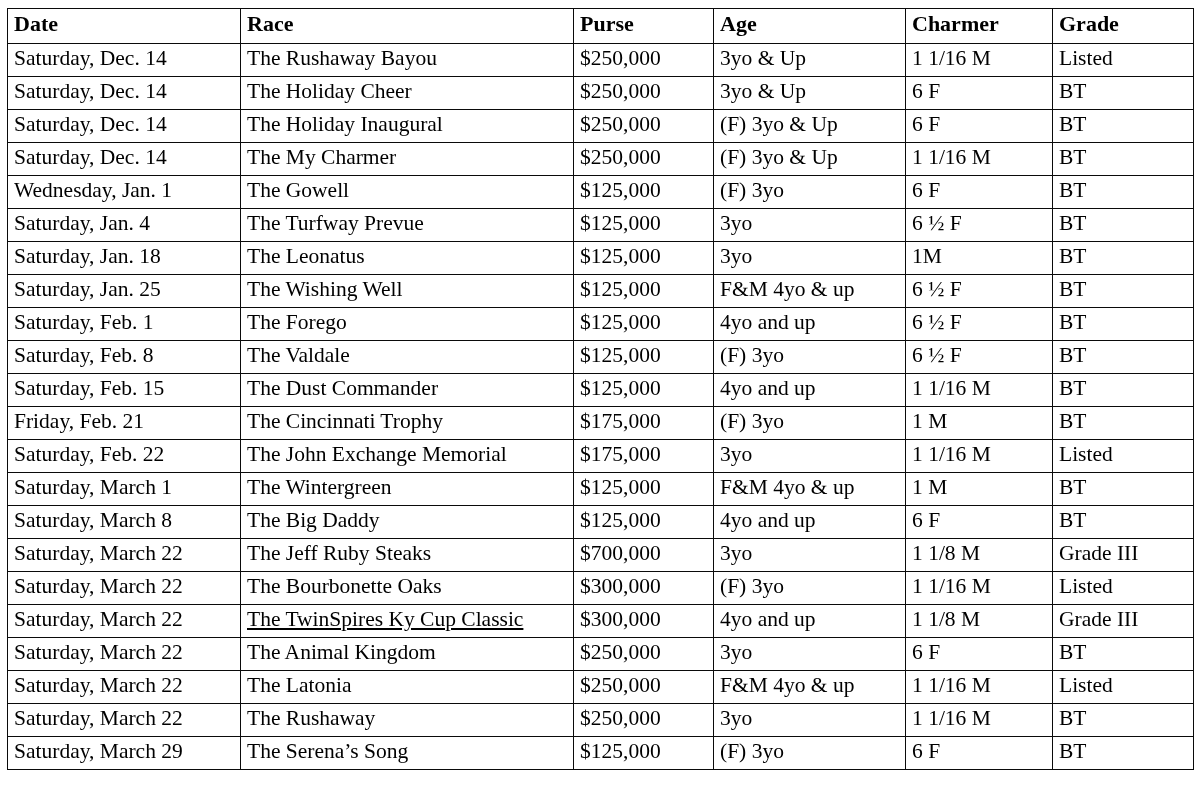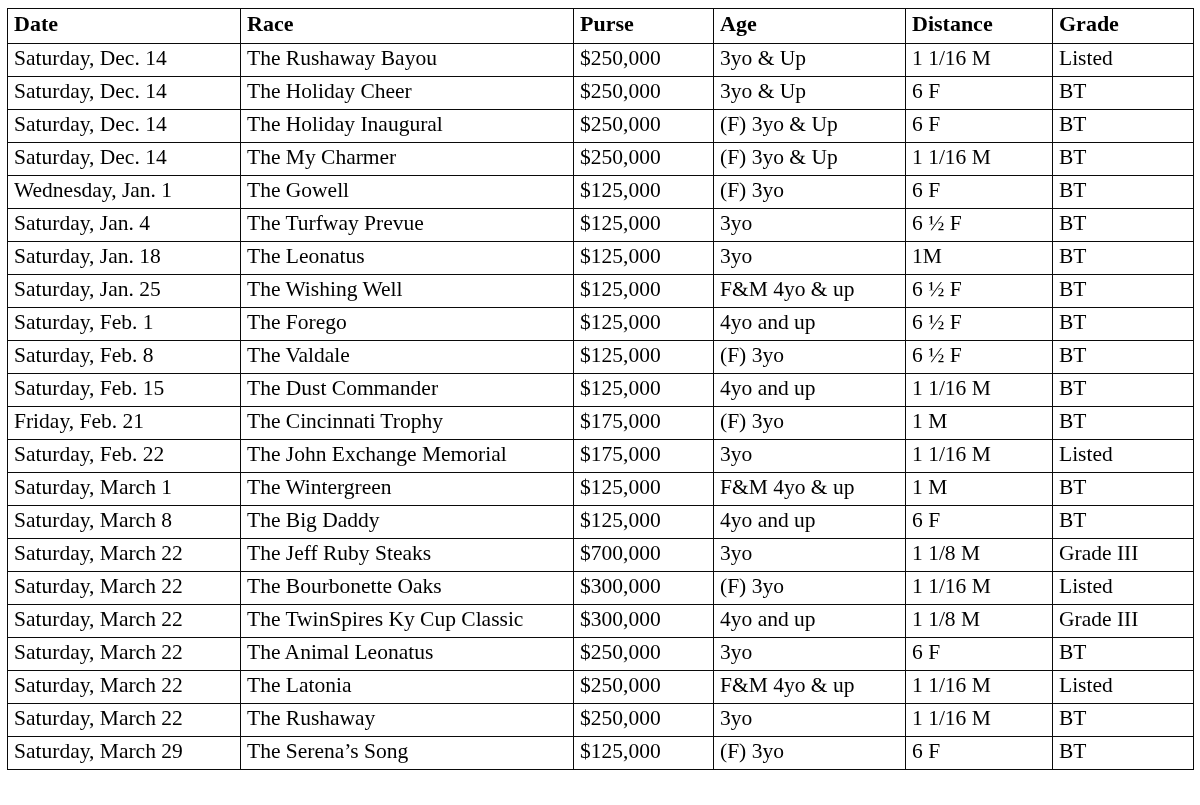--- a/index.html
+++ b/index.html
@@ -58,20 +58,21 @@
   col.c-distance { width: 147px; }
   col.c-grade    { width: 141px; }
 
   
   td.wrap-cell {
     white-space: normal;
     text-align: justify;
     text-align-last: left;
     height: 58px;
     vertical-align: top;
+    text-decoration: underline;
   }
   td.tall { height: 58px; vertical-align: top; }
 </style>
 </head>
 <body>
 
 <div class="sheet">
   <table class="race-table">
     <colgroup>
       <col class="c-date">
@@ -80,21 +81,21 @@
       <col class="c-age">
         <col class="c-distance">
         <col class="c-grade">
     </colgroup>
     <thead>
       <tr>
         <th>Date</th>
         <th>Race</th>
         <th>Purse</th>
         <th>Age</th>
-        <th>Distance</th>
+        <th>Charmer</th>
         <th>Grade</th>
       </tr>
     </thead>
     <tbody id="table-body">
         <tr>
           <td>Saturday, Dec. 14</td>
           <td>The Rushaway Bayou</td>
           <td>$250,000</td>
           <td>3yo &amp; Up</td>
           <td>1 1/16 M</td>
@@ -231,21 +232,21 @@
         <tr>
           <td class="tall">Saturday, March 22</td>
           <td class="wrap-cell">The TwinSpires Ky Cup Classic</td>
           <td class="tall">$300,000</td>
           <td class="tall">4yo and up</td>
           <td class="tall">1 1/8 M</td>
           <td class="tall">Grade III</td>
         </tr>
         <tr>
           <td>Saturday, March 22</td>
-          <td>The Animal Leonatus</td>
+          <td>The Animal Kingdom</td>
           <td>$250,000</td>
           <td>3yo</td>
           <td>6 F</td>
           <td>BT</td>
         </tr>
         <tr>
           <td>Saturday, March 22</td>
           <td>The Latonia</td>
           <td>$250,000</td>
           <td>F&amp;M 4yo &amp; up</td>

